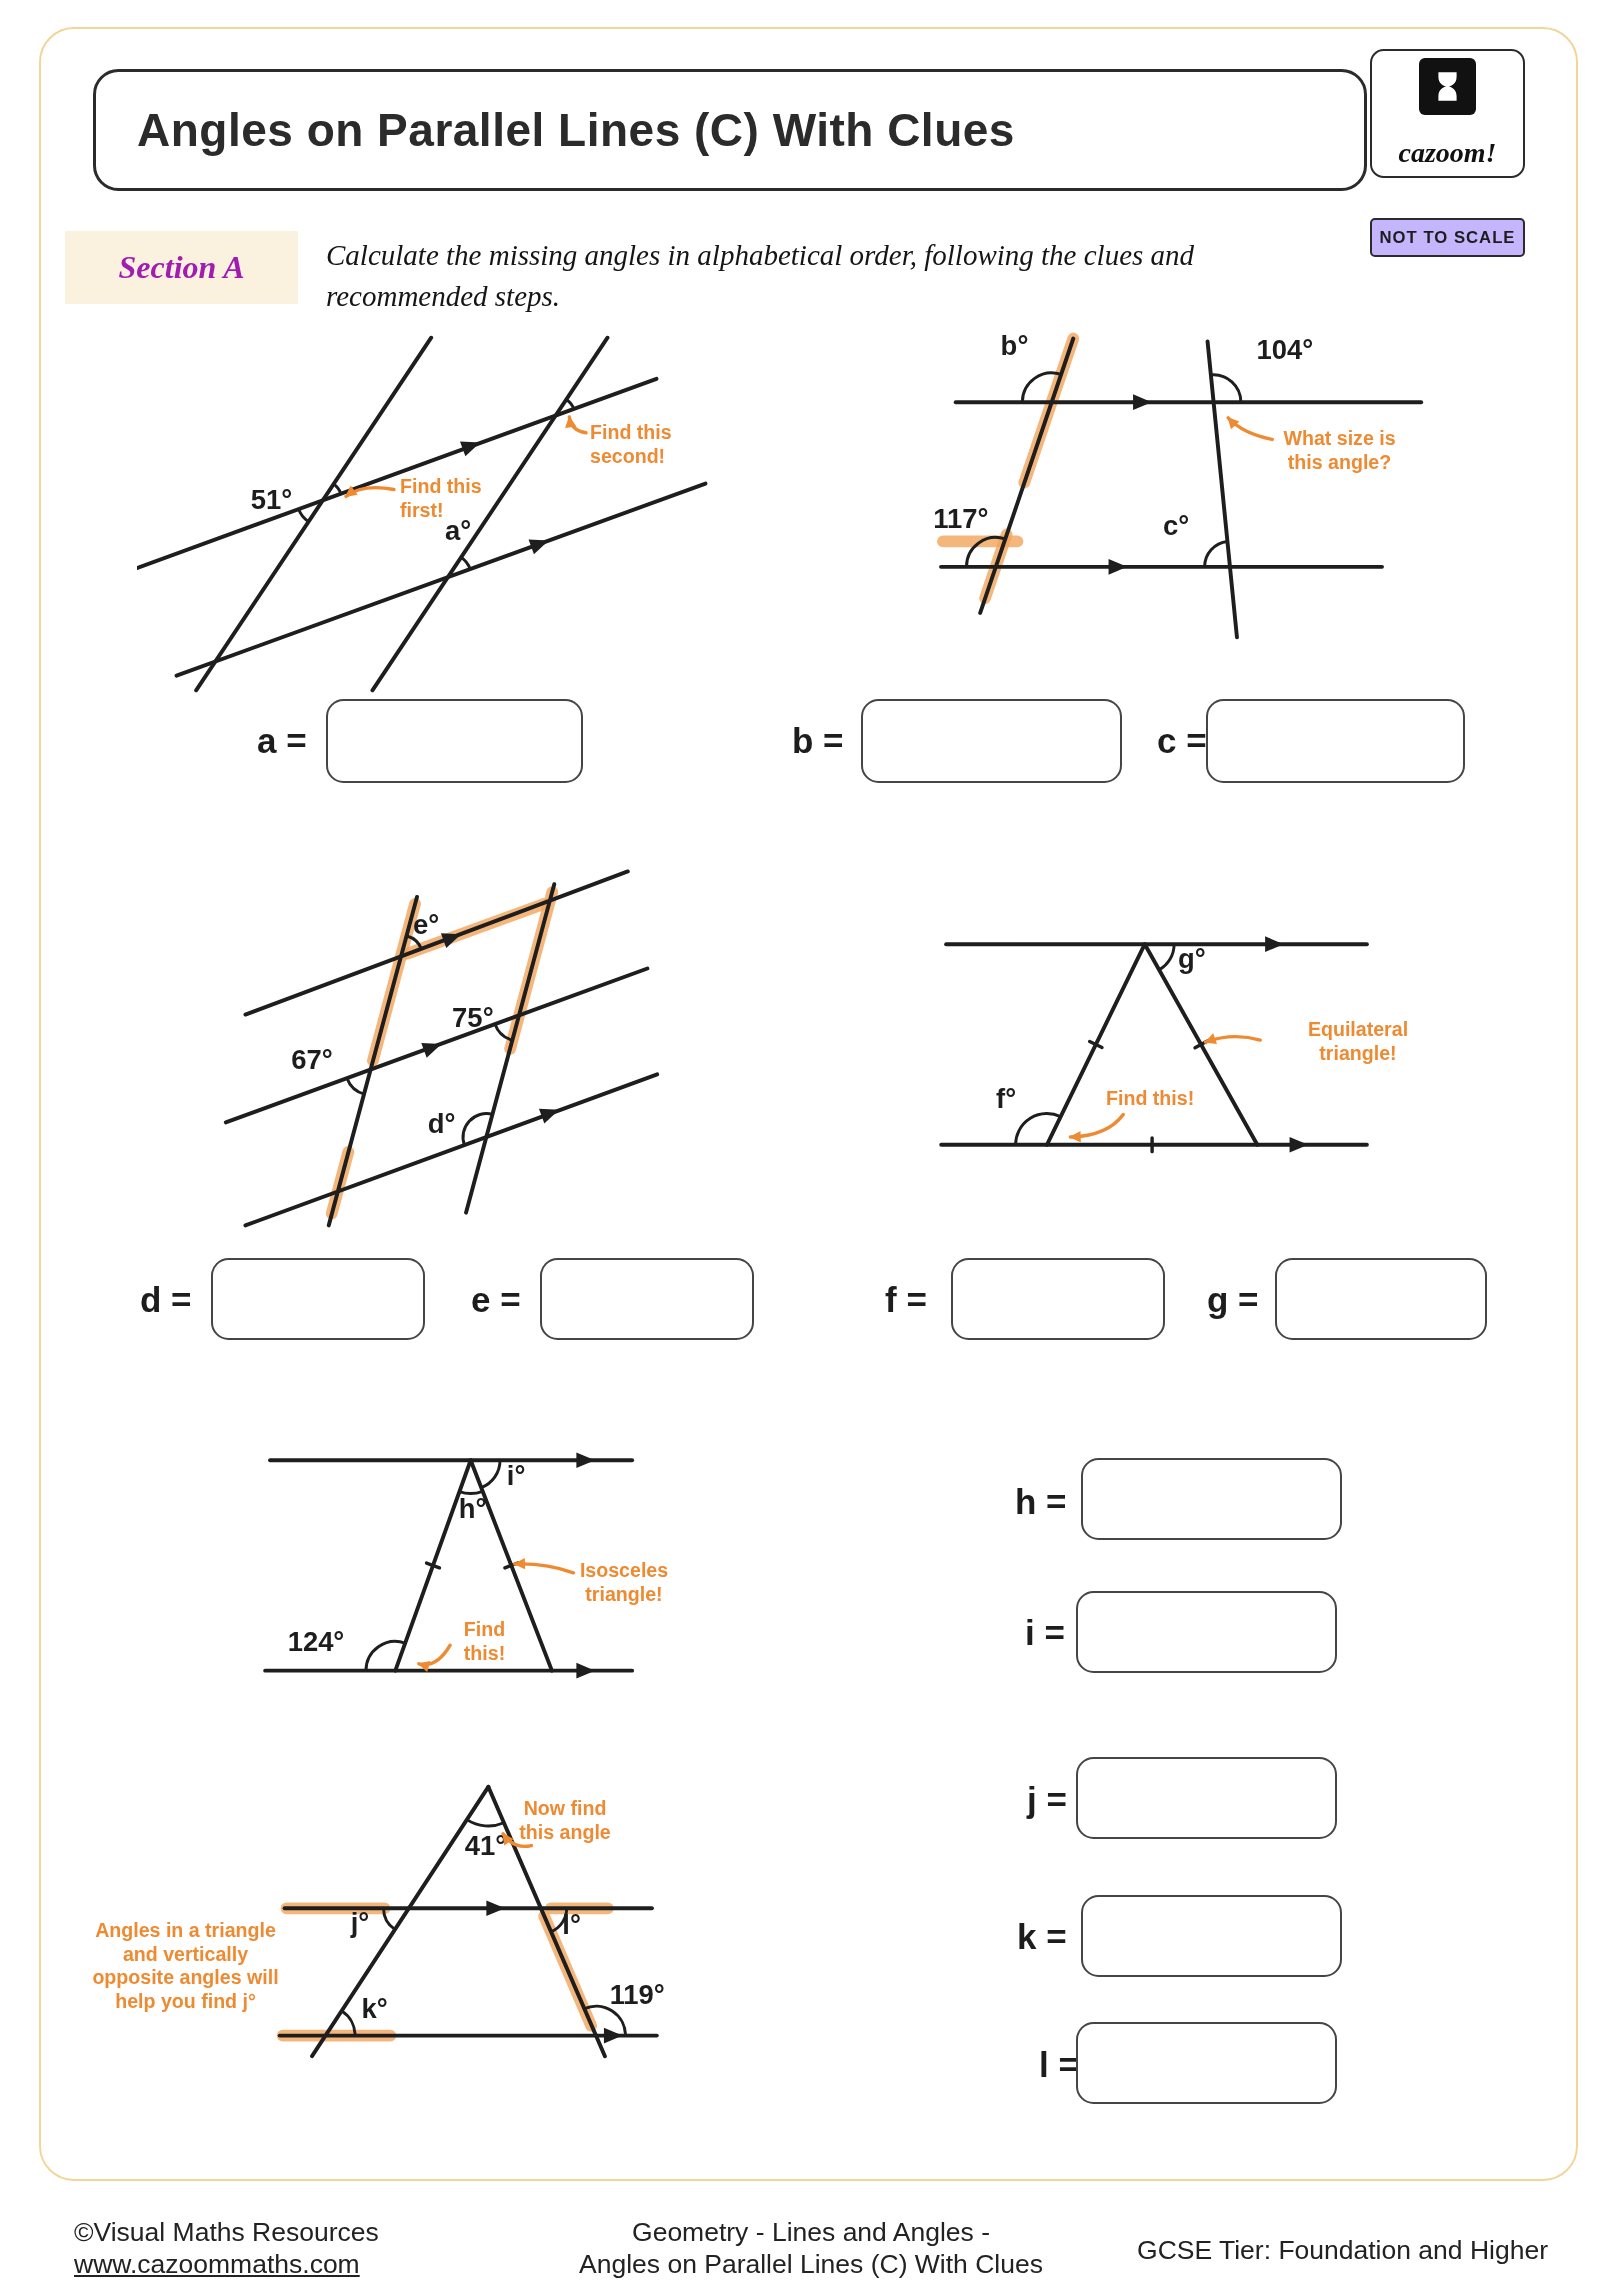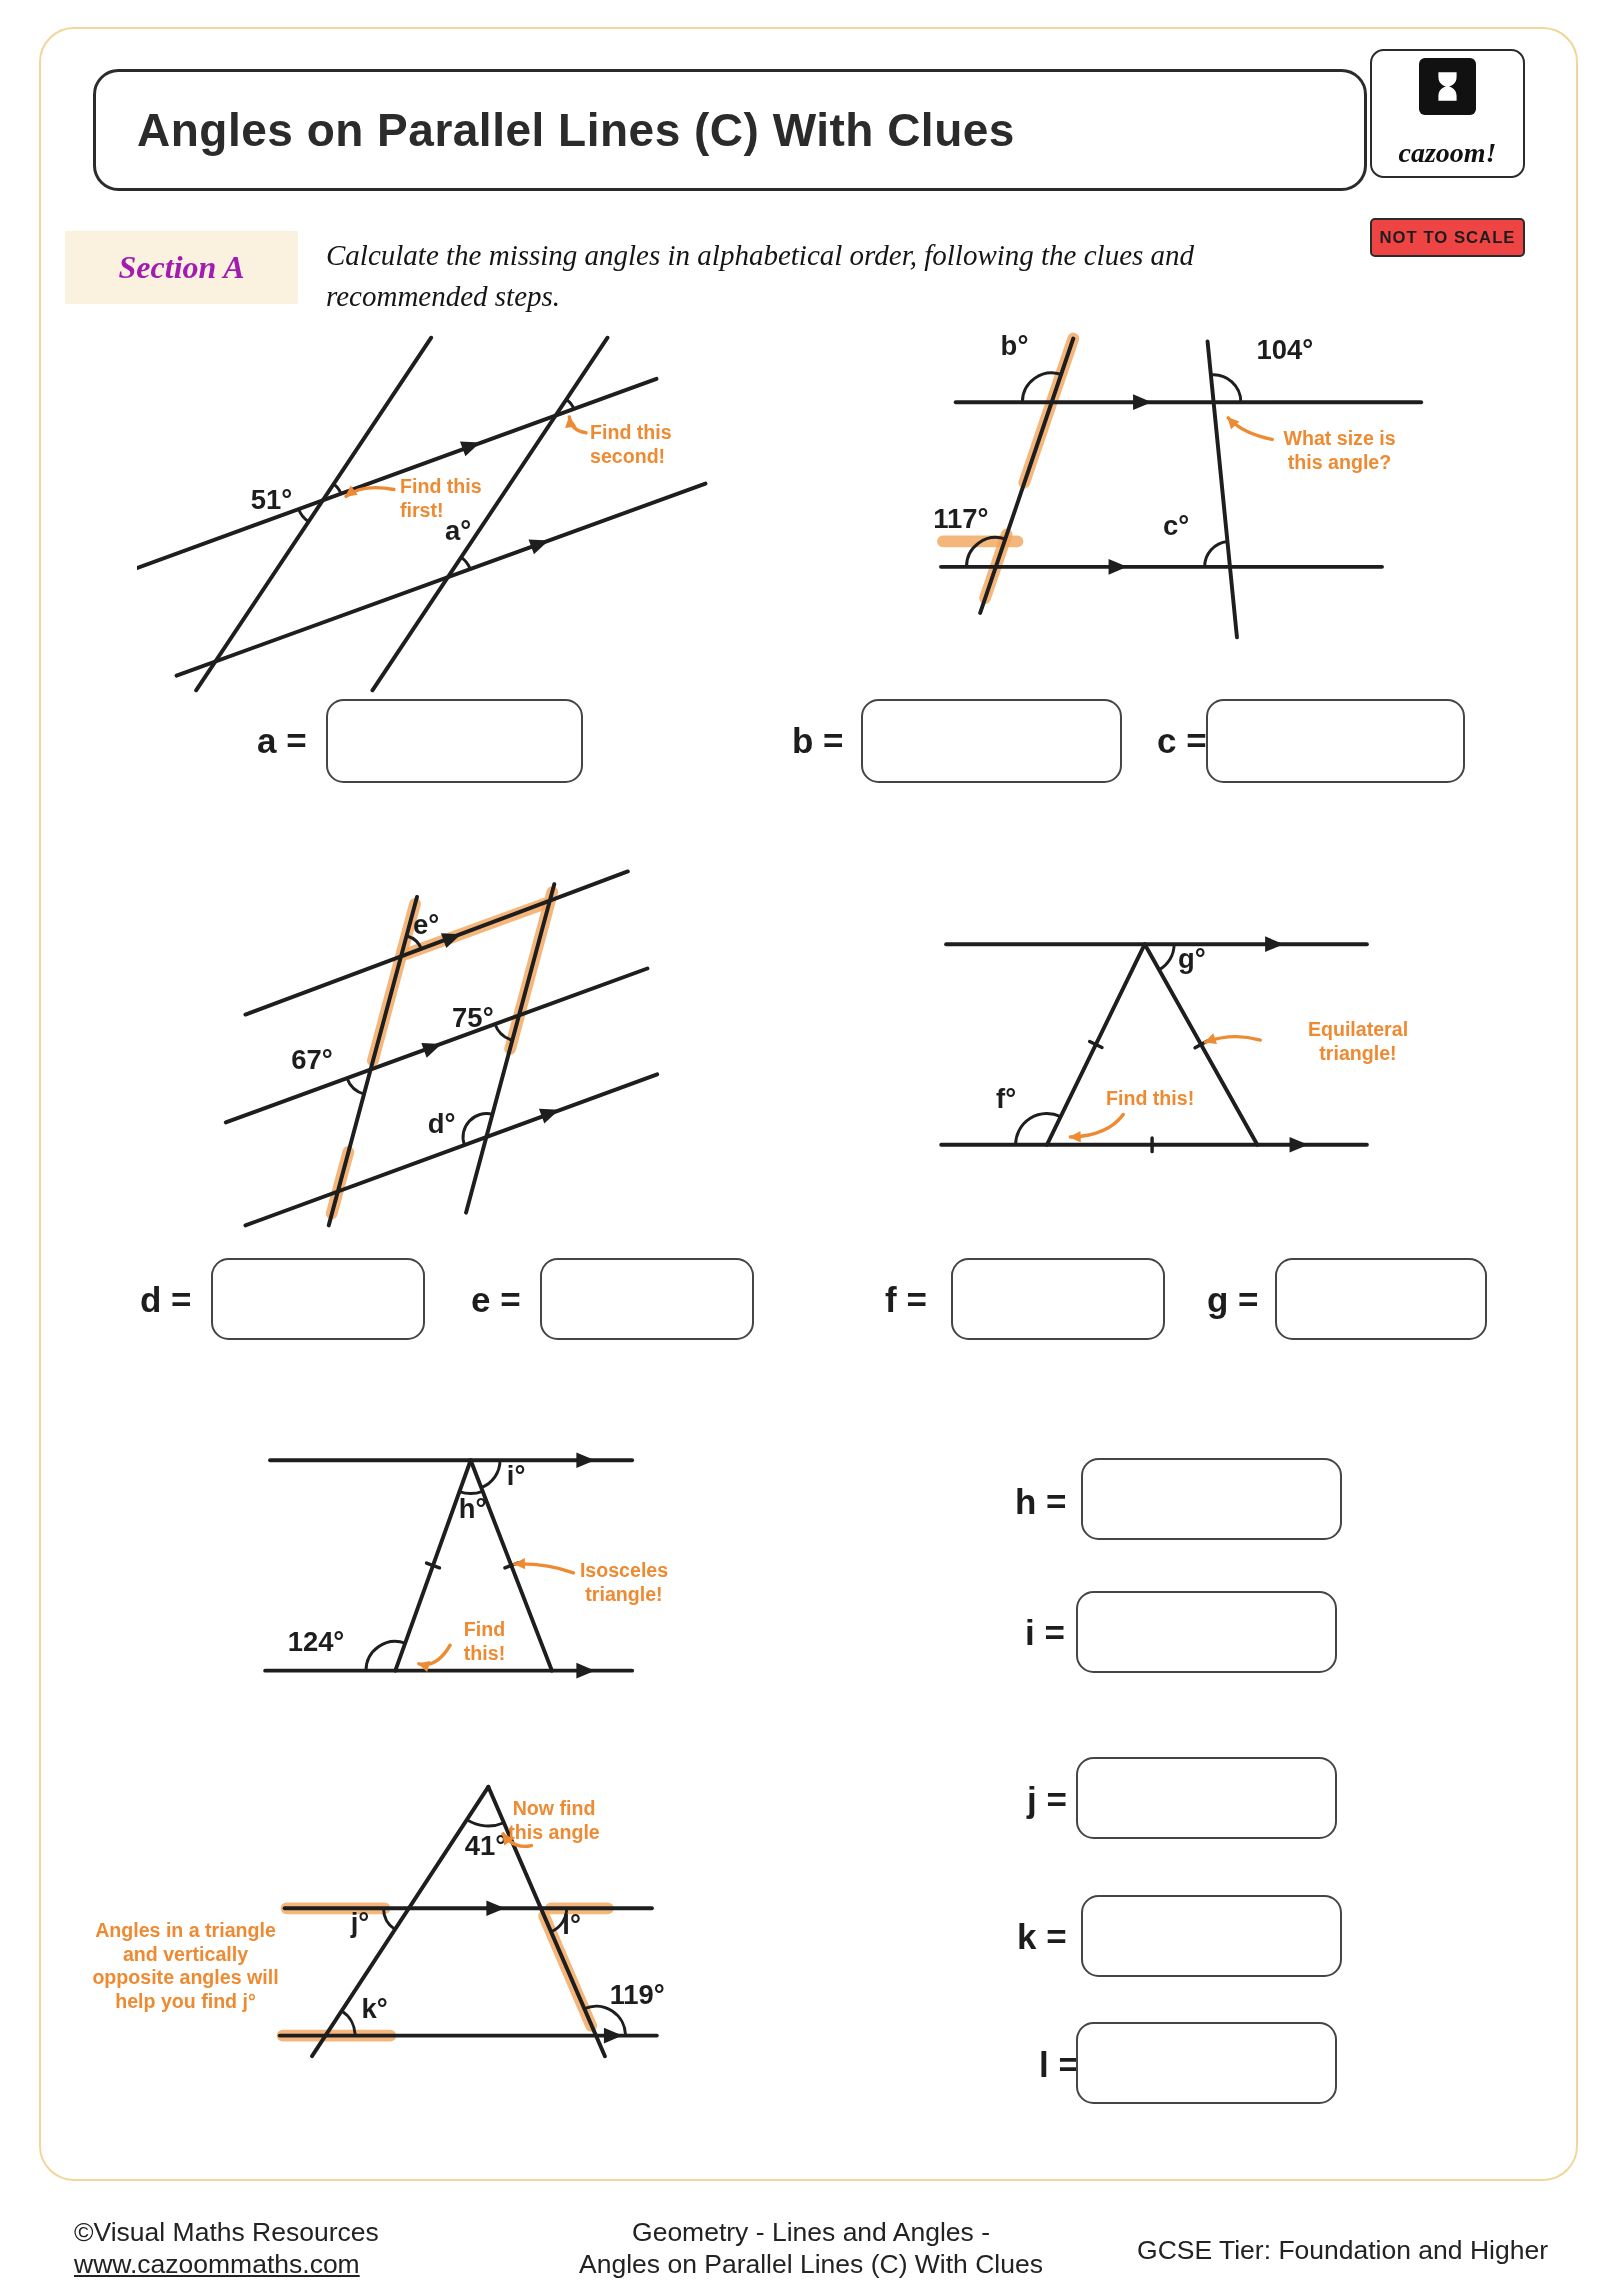--- a/index.html
+++ b/index.html
@@ -12,21 +12,21 @@
           display:flex; align-items:center; padding-left:41px; box-sizing:border-box; }
   .title { font-size:46px; font-weight:700; color:#2b2b2b; letter-spacing:0.5px; }
   .logo-card { position:absolute; left:1370px; top:49px; width:151px; height:125px;
           border:2.9px solid #2b2b2b; border-radius:13.7px; background:#fff;
           display:flex; flex-direction:column; align-items:center; justify-content:center; gap:2.9px; }
   .logo-square { width:57px; height:57px; background:#111; border-radius:5.9px;
           display:flex; align-items:center; justify-content:center; }
   .logo-text { font-family:"Liberation Serif", serif; font-style:italic; font-weight:700;
           font-size:28px; color:#111;margin-top:20px; }
   .nts { position:absolute; left:1370px; top:218px; width:151px; height:35px;
-          border:2.9px solid #2b2b2b; border-radius:4.9px; background:#ef4444;
+          border:2.9px solid #2b2b2b; border-radius:4.9px; background:#c4b5fd;
           display:flex; align-items:center; justify-content:center;
           font-size:16.7px; font-weight:700; letter-spacing:1px; color:#1d1d1d; }
   .section-box { position:absolute; left:65px; top:231px; width:233px; height:73px;
           background:#faf2de; border-radius:1px; display:flex; align-items:center; justify-content:center;
           font-family:Liberation Serif, serif; font-style:italic; font-weight:700;
           font-size:32px; color:#a21caf; }
   .instructions { position:absolute; left:326px; top:235px; width:872px;
           font-family:"Liberation Serif", serif; font-style:italic; font-size:29px;
           line-height:1.42; color:#151515; }
   .diag { position:absolute; }
@@ -265,21 +265,21 @@
     </g>
   </svg>
 
   <div class="clue" style="left:590px; top:421px; width:108px;">Find this second!</div>
   <div class="clue" style="left:400px; top:475px; width:103px;">Find this first!</div>
   <div class="clue center" style="left:1276px; top:427px; width:127px;">What size is this angle?</div>
   <div class="clue center" style="left:1264px; top:1018px; width:116px;margin-left:36px;">Equilateral triangle!</div>
   <div class="clue" style="left:1106px; top:1087px; width:127px;">Find this!</div>
   <div class="clue center" style="left:575px; top:1559px; width:98px;">Isosceles triangle!</div>
   <div class="clue center" style="left:454px; top:1618px; width:61px;">Find this!</div>
-  <div class="clue center" style="left:501px; top:1797px; width:106px;text-align:center;">Now find this angle</div>
+  <div class="clue center" style="left:512px; top:1797px; width:106px;text-align:center;">Now find this angle</div>
   <div class="clue center" style="left:71px; top:1919px; width:229px;">
     <div>Angles in a triangle</div>
     <div>and vertically</div>
     <div>opposite angles will</div>
     <div>help you find j°</div>
   </div>
 
   <div class="ans-label" style="left:257px; top:721px;">a =</div>
   <div class="ans-box" style="left:326px; top:699px; width:253px; height:80px;"></div>
   <div class="ans-label" style="left:792px; top:721px;">b =</div>

